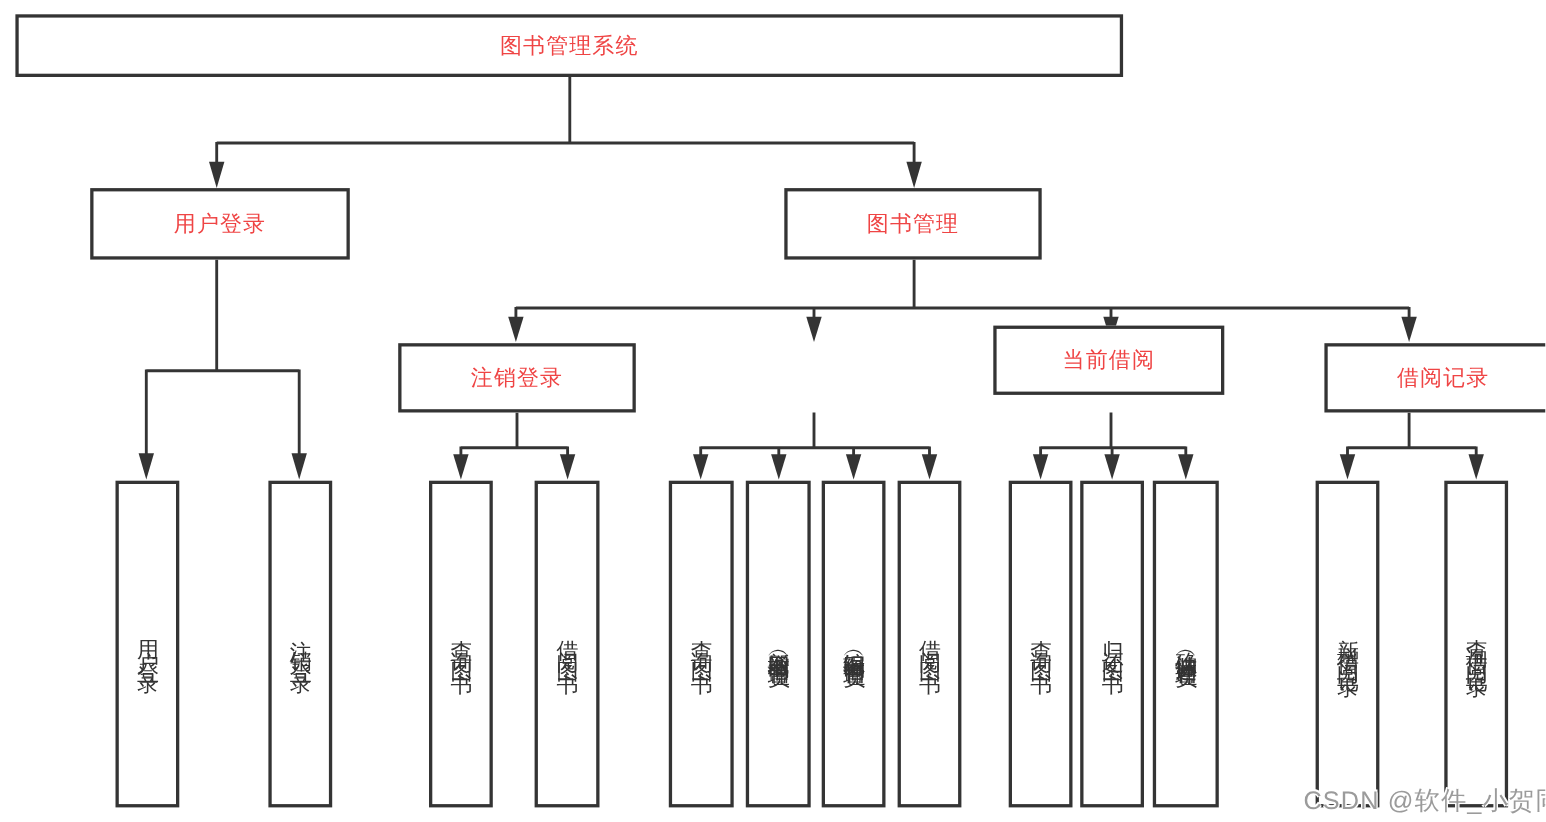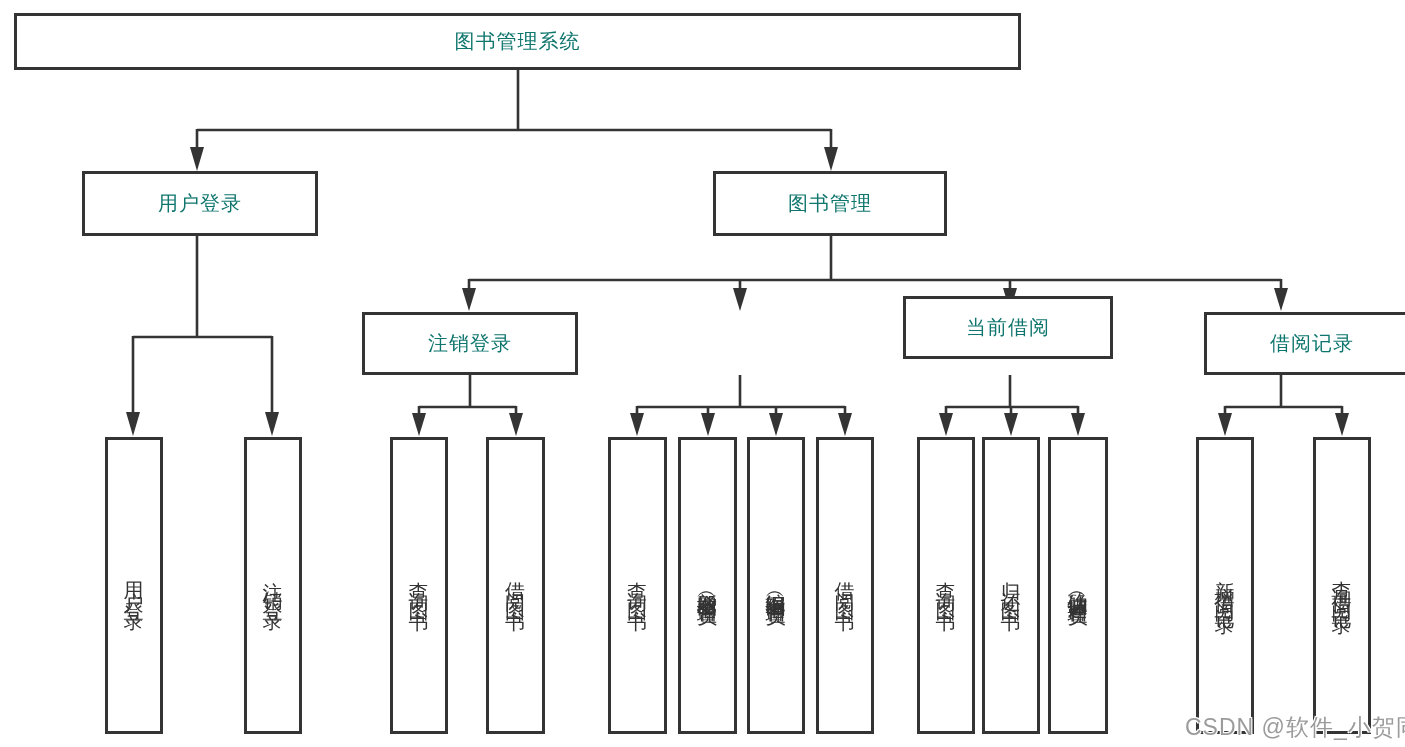--- a/index.html
+++ b/index.html
@@ -20,21 +20,21 @@
   }
   .box {
     position: absolute;
     border: 3px solid #343434;
     background: #ffffff;
     display: flex;
     align-items: center;
     justify-content: center;
     font-size: 20px;
     letter-spacing: 1px;
-    color: #0f766e;
+    color: #ef4444;
   }
   .vbox {
     position: absolute;
     top: 437px;
     height: 297px;
     border: 3px solid #343434;
     background: #ffffff;
     display: flex;
     align-items: center;
     justify-content: center;

